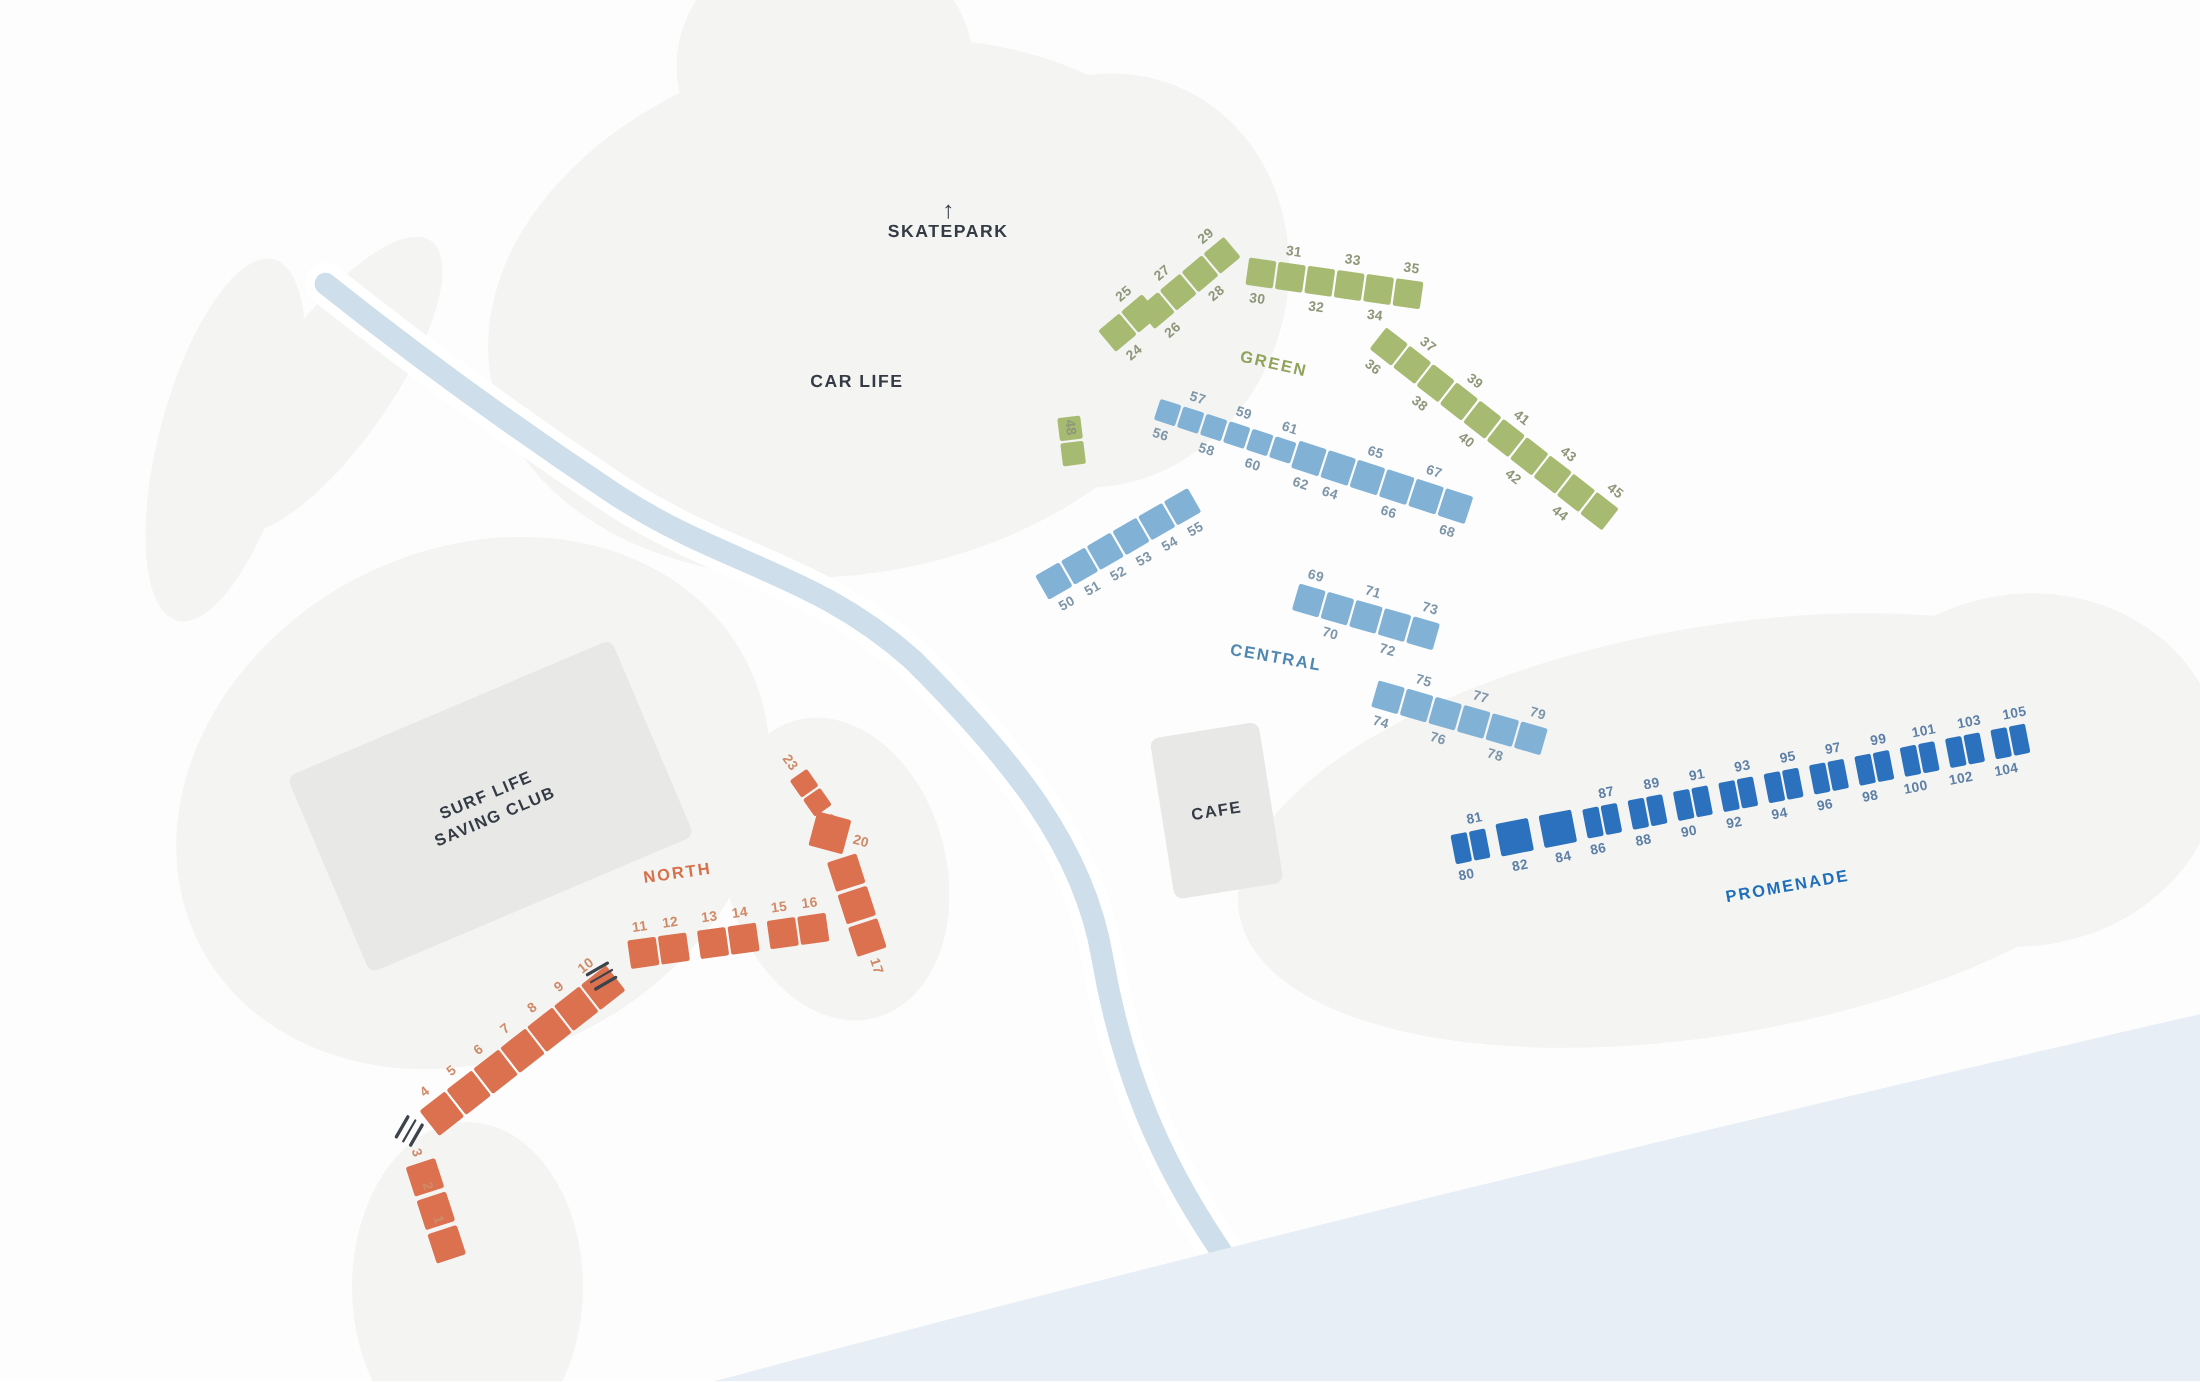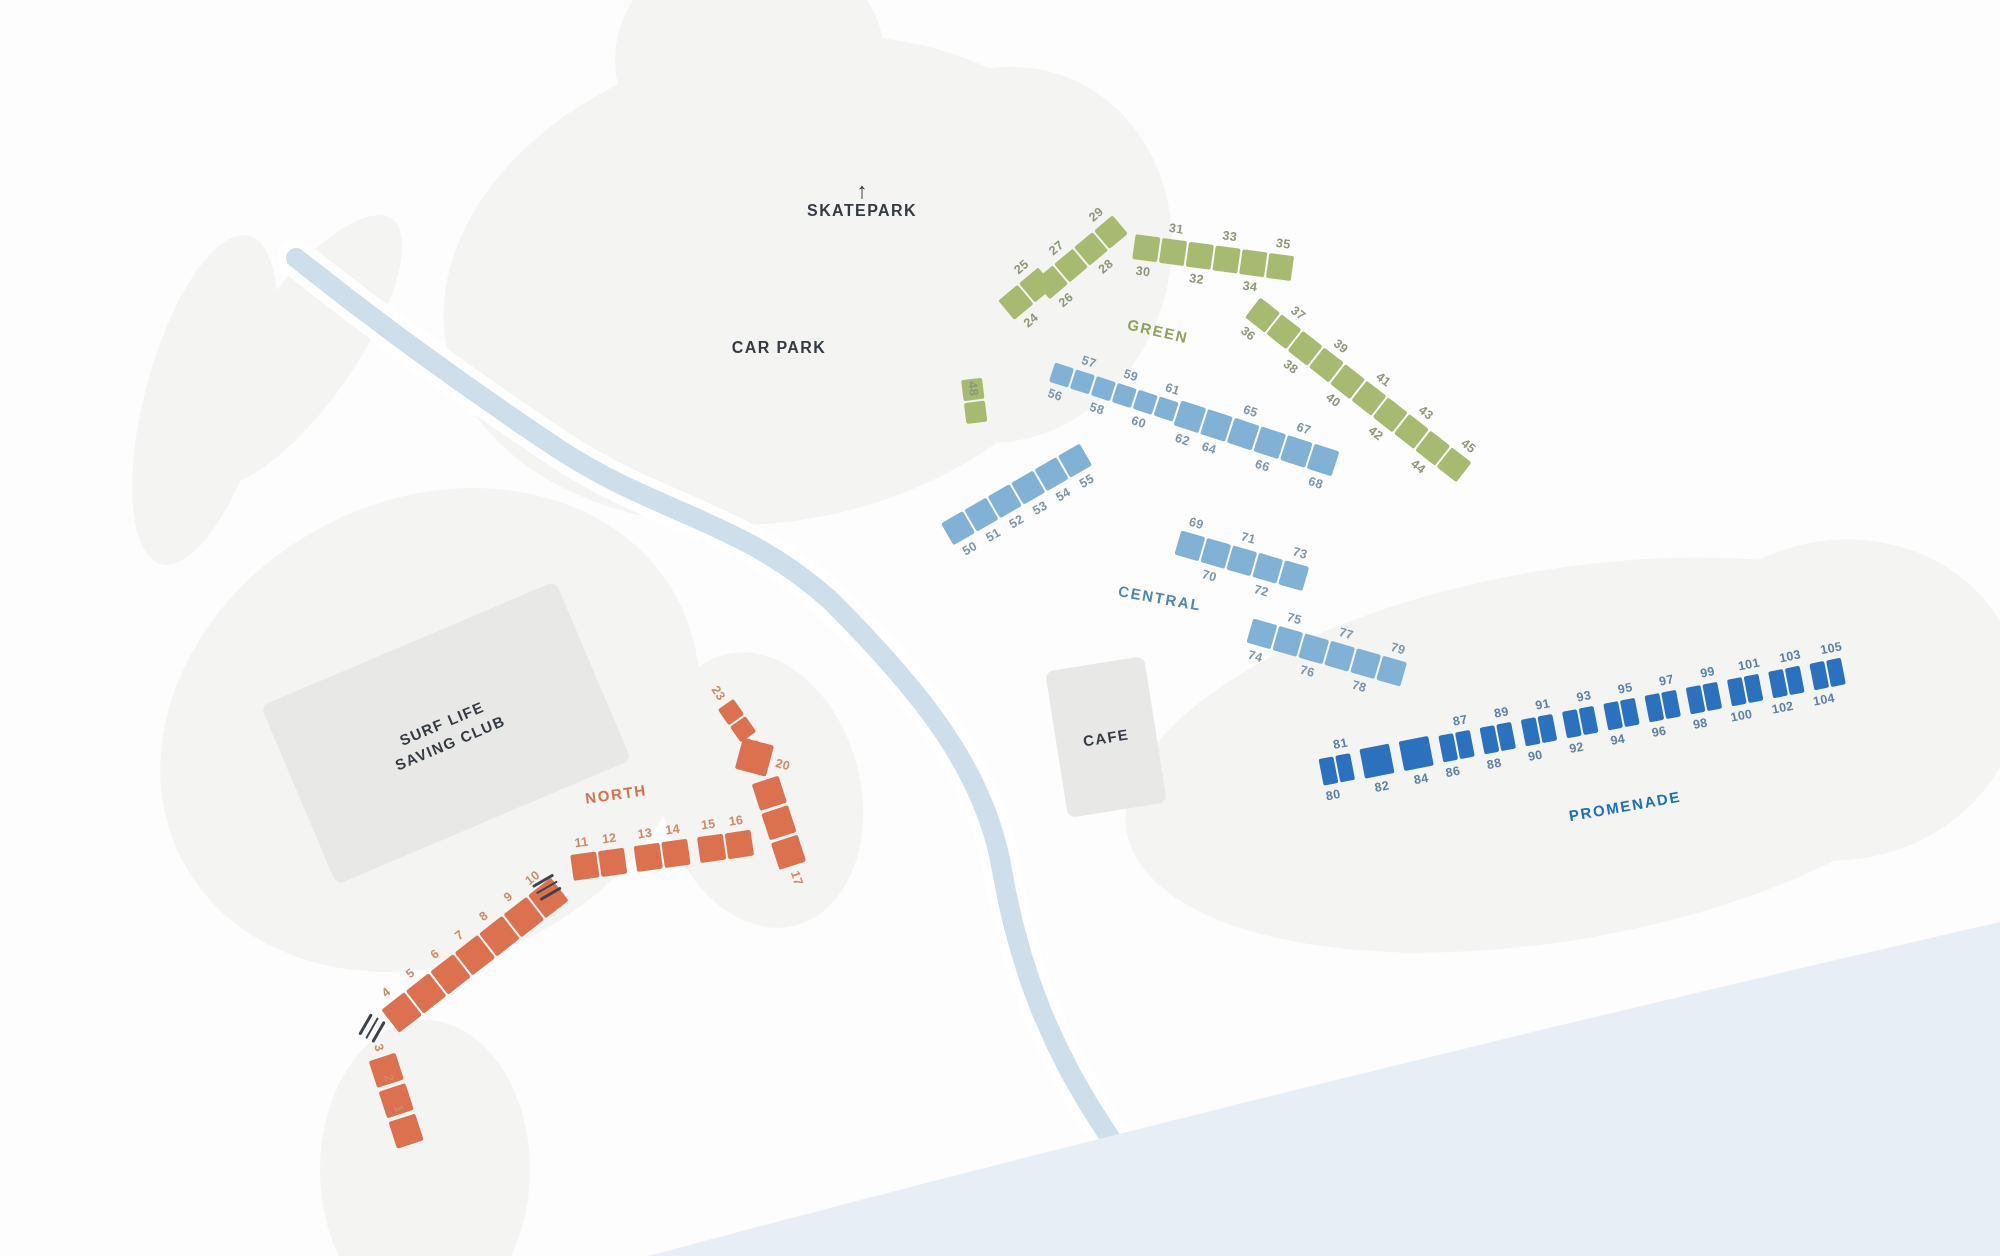--- a/index.html
+++ b/index.html
@@ -63,21 +63,21 @@
 
   <div class="building cafe" style="background: rgb(232, 232, 231);">
     <div class="bld-label">CAFE</div>
   </div>
 
   <div class="landmark skatepark">
     <div class="arrow">↑</div>
     <div>SKATEPARK</div>
   </div>
 
-  <div class="landmark carpark">CAR PARK</div>
+  <div class="landmark carpark">CAR LIFE</div>
 
   <div class="zone-label zl-north" style="color: rgb(213, 113, 75);">NORTH</div>
   <div class="zone-label zl-green" style="color: rgb(144, 163, 91);">GREEN</div>
   <div class="zone-label zl-central" style="color: rgb(78, 135, 175);">CENTRAL</div>
   <div class="zone-label zl-promenade" style="color: rgb(31, 110, 185);">PROMENADE</div>
 
   <div>
       <div class="hut-group" style="left: 382px; top: 1057px; transform: rotate(72deg);">
         <div class="hut" style="left: 0px; top: -14px; width: 28px; height: 28px; background: rgb(220, 113, 80);">
           <span class="num left" style="color: rgb(207, 138, 104);">3</span>

